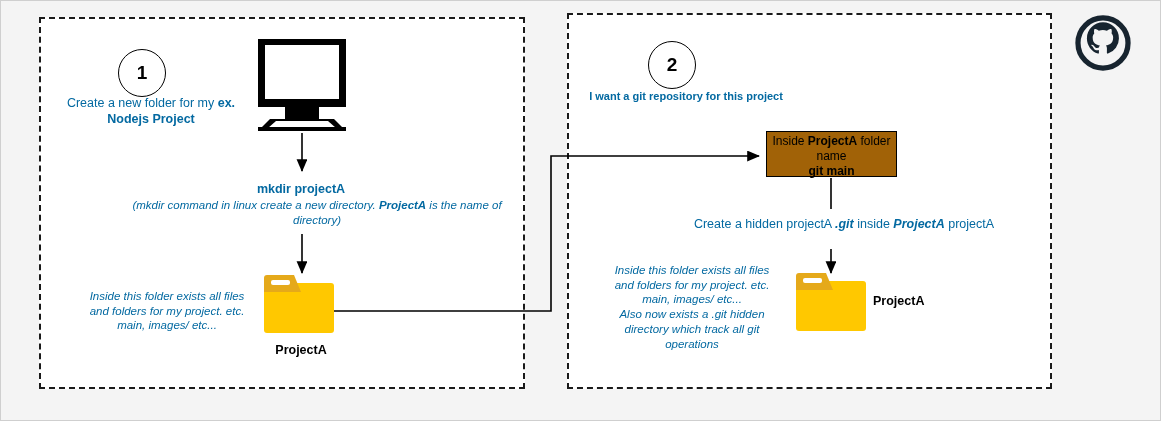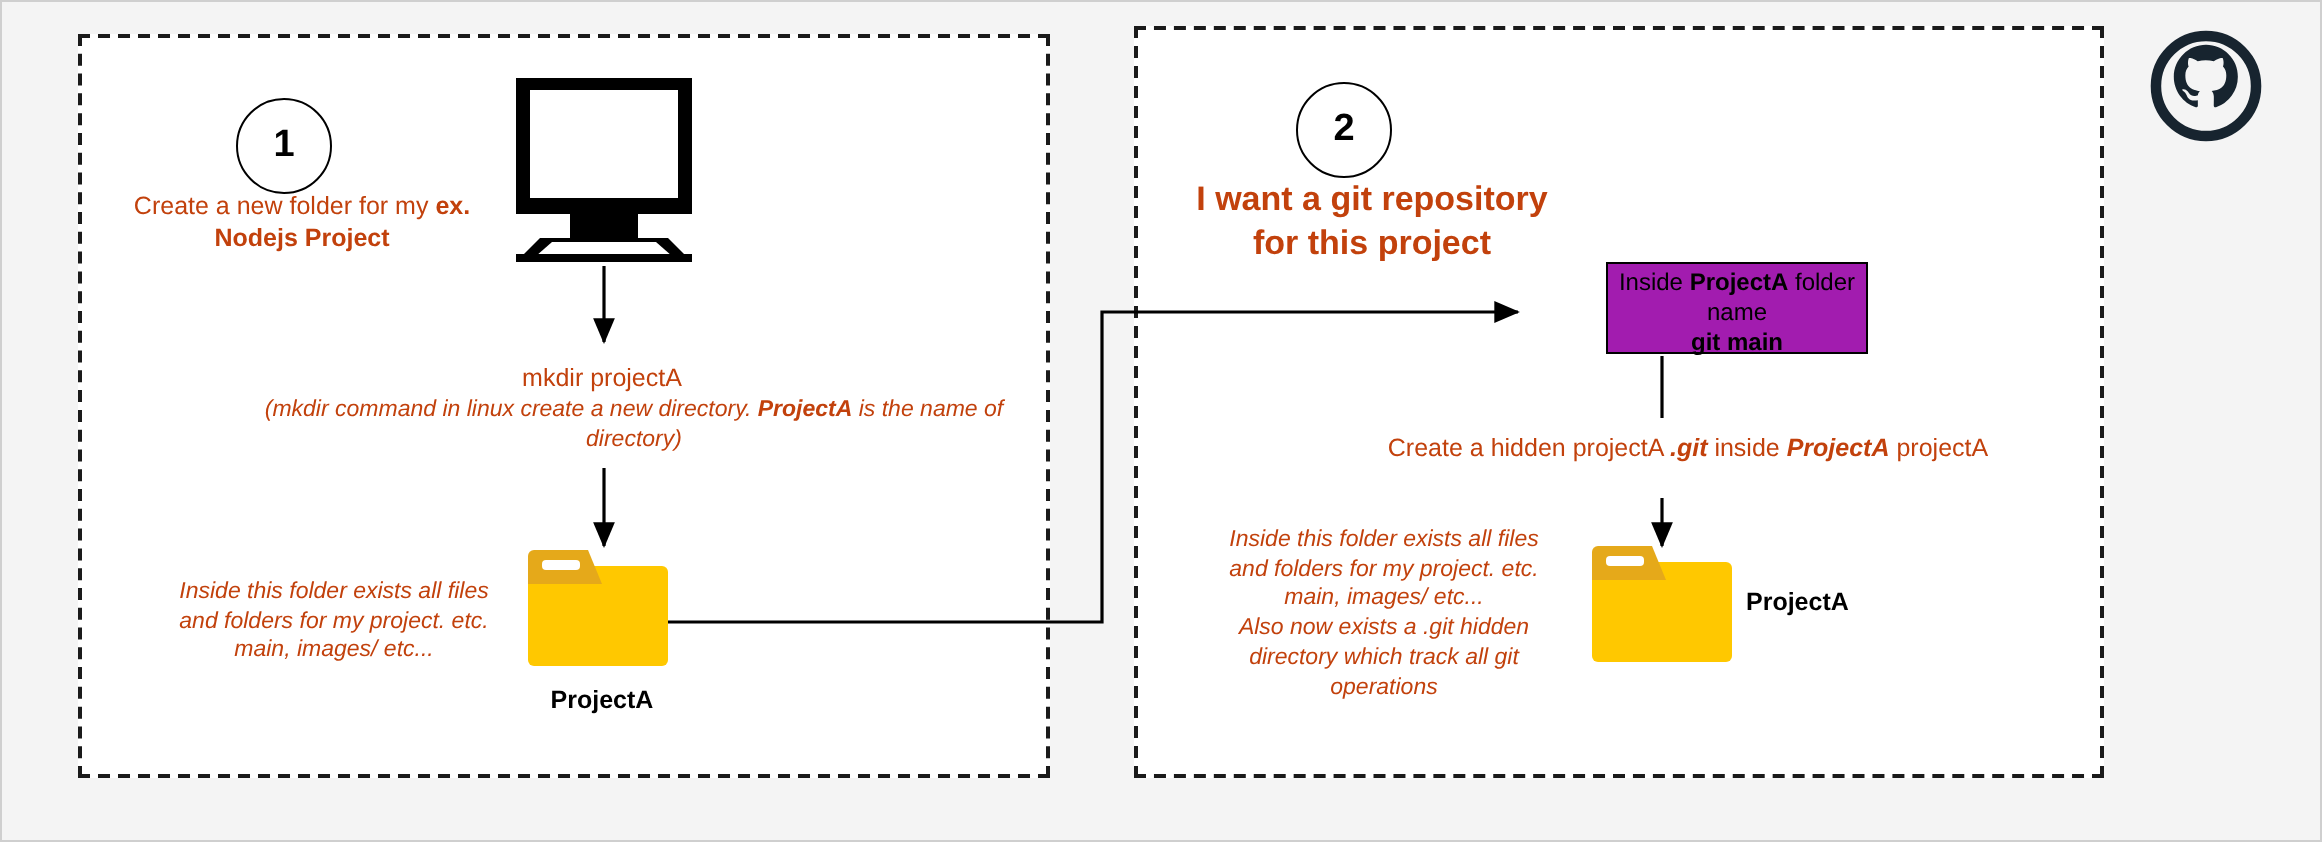--- a/index.html
+++ b/index.html
@@ -46,53 +46,53 @@
     font-weight: bold;
     color: #000000;
     box-sizing: border-box;
   }
   #badge-1 { left: 117px; top: 48px; }
   #badge-2 { left: 647px; top: 40px; }
 
   
   .txt {
     position: absolute;
-    color: #c2410c;
+    color: #0369a1;
     text-align: center;
     line-height: 1.28;
     white-space: pre-wrap;
   }
-  .t-bold  { font-size: 12.5px; font-weight: normal; }
+  .t-bold  { font-size: 12.5px; font-weight: bold; }
   .t-ital  { font-size: 11.5px; font-style: italic; }
   .t-ital b { font-weight: bold; font-style: italic; }
 
   #label-step1-desc { left: 52px;  top: 94px;  width: 196px; font-size: 12.5px; }
   #label-step1-desc b { font-weight: bold; }
 
   #label-mkdir      { left: 180px; top: 180px; width: 240px; }
   #label-mkdir-note { left: 128px; top: 197px; width: 376px; }
 
   #label-left-folder-note { left: 80px; top: 288px; width: 172px; }
 
-  #label-step2-desc { left: 585px; top: 88px; width: 200px; font-size: 17px; font-weight: bold; }
+  #label-step2-desc { left: 585px; top: 88px; width: 200px; font-size: 11px; font-weight: bold; }
 
   #label-hidden-dir { left: 688px; top: 215px; width: 310px; font-size: 12.5px; }
   #label-hidden-dir b { font-weight: bold; font-style: italic; }
 
   #label-right-folder-note { left: 604px; top: 262px; width: 174px; }
 
   
   #box-git-init {
     position: absolute;
-    left: 802px;
+    left: 765px;
     top: 130px;
     width: 131px;
     height: 46px;
     border: 1.4px solid #000000;
-    background: #a21caf;
+    background: #a16207;
     box-sizing: border-box;
     font-size: 12px;
     line-height: 1.25;
     text-align: center;
     padding-top: 2px;
     color: #000000;
   }
   #box-git-init b { font-weight: bold; }
 
   

